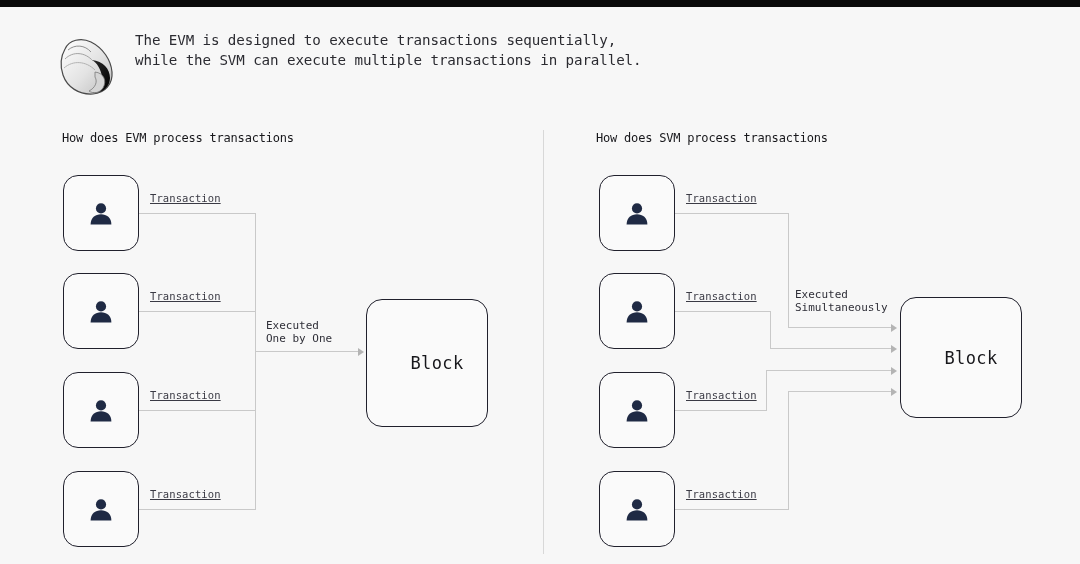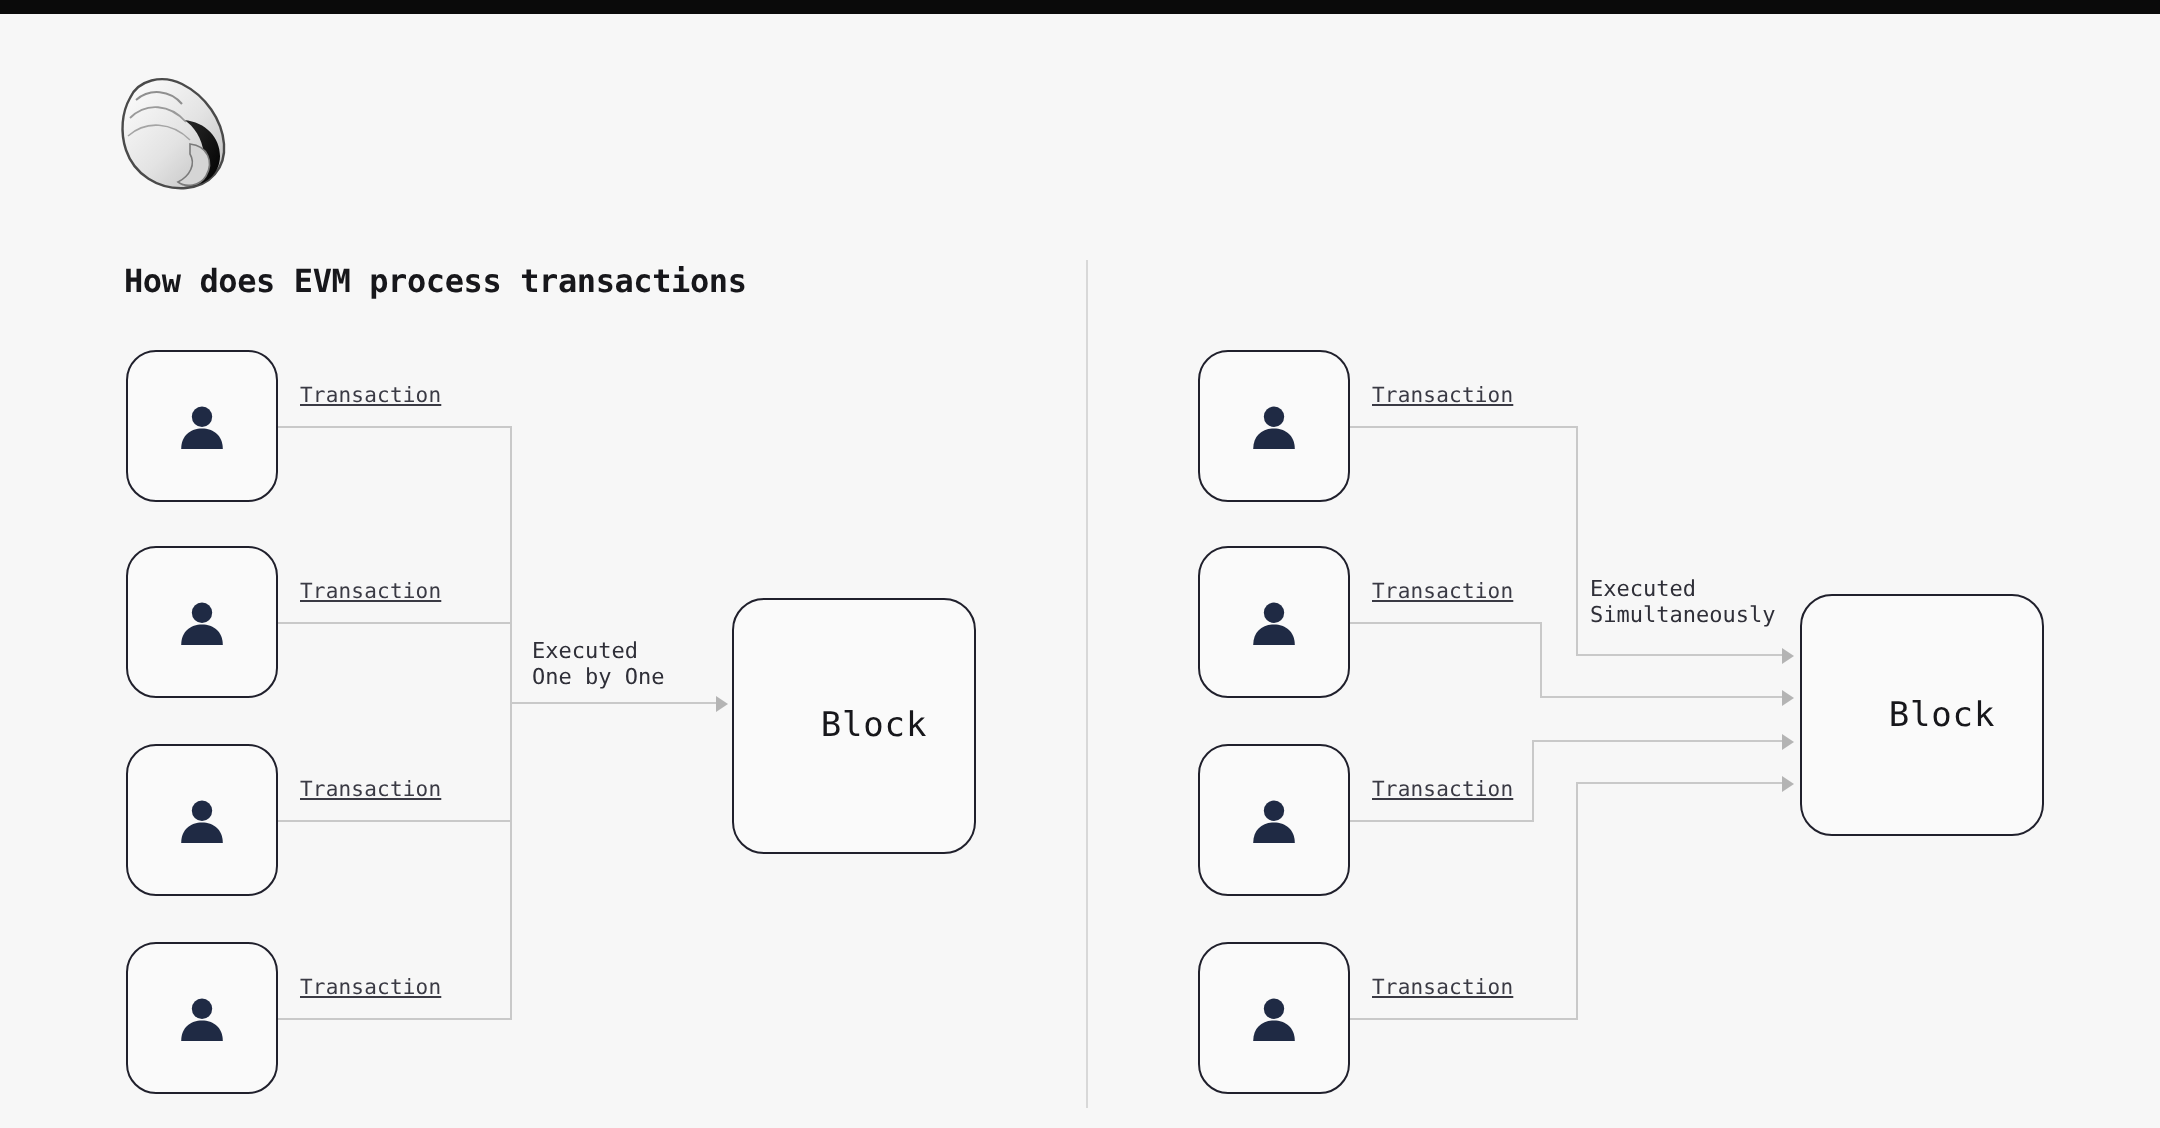--- a/index.html
+++ b/index.html
@@ -72,25 +72,24 @@
     left: 543px;
     top: 130px;
     width: 1px;
     height: 424px;
     background: #d8d8d8;
   }
 
   
   .panel-heading {
     position: absolute;
-    font-size: 16px;
+    font-size: 12px;
     color: #17171b;
     letter-spacing: -0.2px;
     white-space: nowrap;
-    font-weight: bold;
   }
   #evm-heading { left: 62px; top: 131px; }
   #svm-heading { left: 596px; top: 131px; }
 
   
   .user-box {
     position: absolute;
     width: 76px;
     height: 76px;
     border: 1.6px solid #20202c;
@@ -193,26 +192,29 @@
         <path d="M37 24 C48 25 55 33 55 42 C55 52 46 58 37 57
                  C44 54 48 48 47 41 C46 33 42 27 37 24 Z" fill="url(#aperg)"></path>
         <path d="M40 36 C49 37 52 45 48 52 C45 57 38 58 34 55
                  C40 52 43 46 40 41 Z" fill="#d5d5d5" stroke="#7a7a7a" stroke-width="0.8"></path>
         <path d="M13 14 C20 8 30 9 36 16" fill="none" stroke="#8f8f8f" stroke-width="1"></path>
         <path d="M10 23 C18 15 30 16 38 25" fill="none" stroke="#9a9a9a" stroke-width="0.9"></path>
         <path d="M9 32 C18 24 31 25 40 34" fill="none" stroke="#a5a5a5" stroke-width="0.8"></path>
       </svg>
     </div>
     <div class="header-text">
+      <div class="subtitle">The EVM is designed to execute transactions sequentially,</div>
+      <div class="subtitle">while the SVM can execute multiple transactions in parallel.</div>
     </div>
   </div>
 
   <div class="divider"></div>
 
   <div class="panel-heading" id="evm-heading">How does EVM process transactions</div>
+  <div class="panel-heading" id="svm-heading">How does SVM process transactions</div>
 
   <div class="user-box" style="left:63px; top:175px;">
     <div class="avatar-glyph">
       <svg viewBox="0 0 26 26" width="26" height="26">
         <circle cx="13" cy="8.4" r="5.1" fill="#1f2a44"></circle>
         <path d="M2.6 24.5 C2.6 17.6 7.3 14.2 13 14.2 C18.7 14.2 23.4 17.6 23.4 24.5 Z" fill="#1f2a44"></path>
       </svg>
     </div>
   </div>
   <div class="user-box" style="left:63px; top:273px;">

